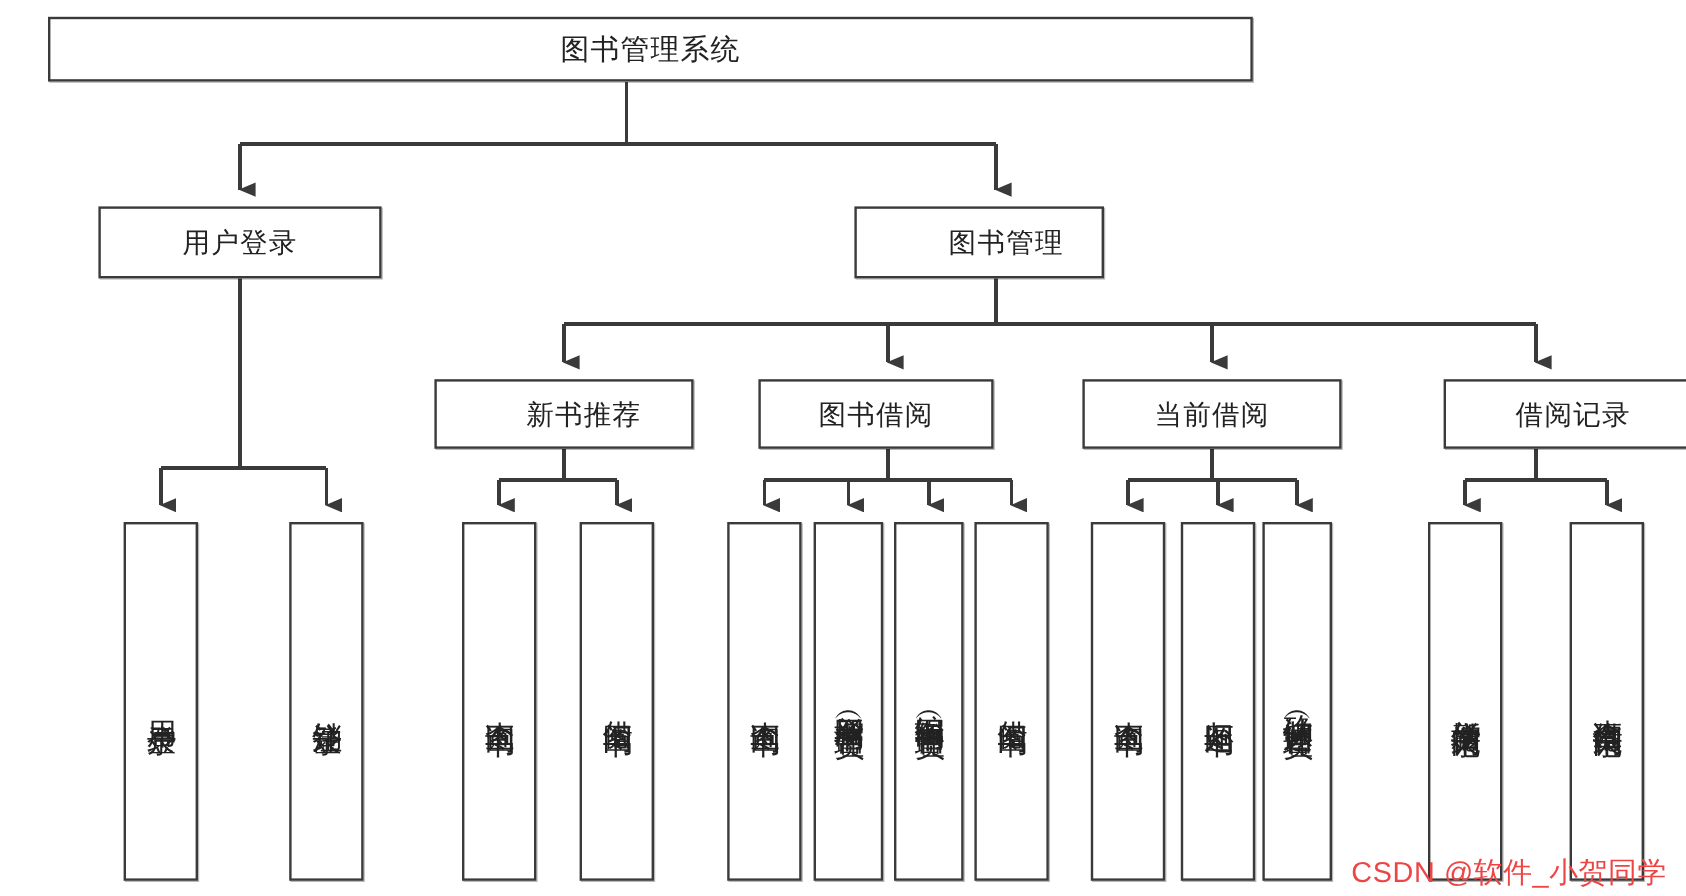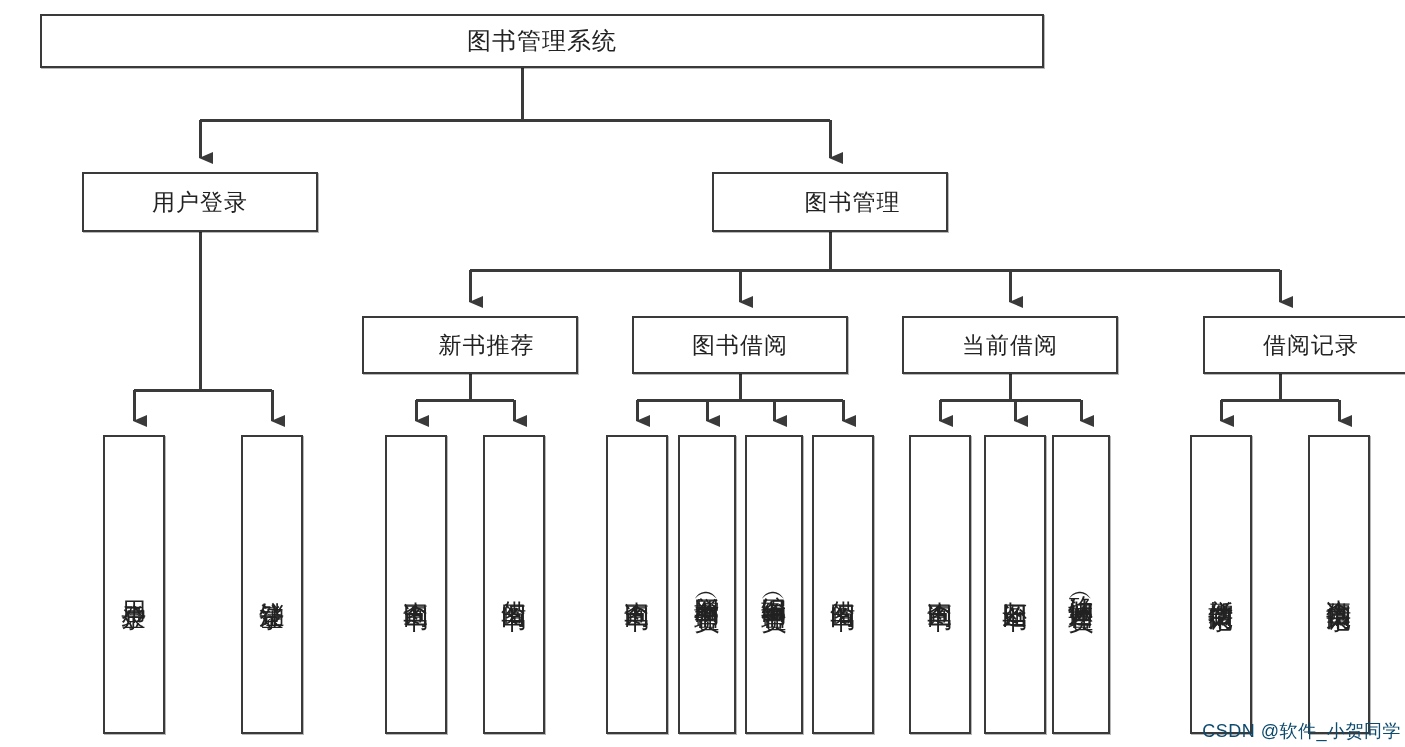--- a/index.html
+++ b/index.html
@@ -51,24 +51,24 @@
     text-orientation: upright;
     font-size: 25px;
     line-height: 1.22;
     letter-spacing: 2px;
     text-align: center;
     white-space: nowrap;
     color: #222222;
   }
   .watermark {
     position: absolute;
-    right: 4px;
+    right: 16px;
     bottom: 4px;
-    font-size: 18px;
-    color: #0c4a6e;
+    font-size: 24px;
+    color: #ef4444;
     letter-spacing: 0.5px;
     white-space: nowrap;
     pointer-events: none;
   }
 </style>
 </head>
 <body>
 
 <div id="stage">
 
@@ -122,28 +122,28 @@
     </g>
   </svg>
 
   <div class="node root horizontal" style="left:20px; top:14px; width:1004px; height:54px;margin-left:20px;">
     <span>图书管理系统</span>
   </div>
 
   <div class="node horizontal" style="left:82px; top:172px; width:236px; height:60px;">
     <span>用户登录</span>
   </div>
-  <div class="node horizontal" style="left:712px; top:172px; width:236px; height:60px;padding-left:45px;">
+  <div class="node horizontal" style="left:712px; top:172px; width:208px; height:60px;padding-left:45px;">
     <span>图书管理</span>
   </div>
 
   <div class="node horizontal" style="left:362px; top:316px; width:216px; height:58px;padding-left:33px;">
     <span>新书推荐</span>
   </div>
-  <div class="node horizontal" style="left:632px; top:316px; width:216px; height:58px;">
+  <div class="node horizontal" style="left:632px; top:316px; width:196px; height:58px;">
     <span>图书借阅</span>
   </div>
   <div class="node horizontal" style="left:902px; top:316px; width:216px; height:58px;font-family:Liberation Serif, serif;">
     <span>当前借阅</span>
   </div>
   <div class="node horizontal" style="left:1172px; top:316px; width:216px; height:58px;margin-left:31px;">
     <span>借阅记录</span>
   </div>
 
   <div class="node vertical" style="left:103px; top:435px; width:62px; height:299px;">

